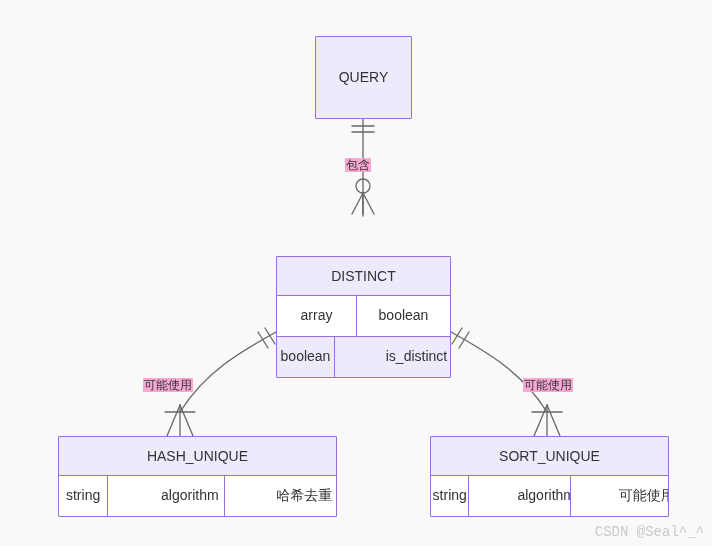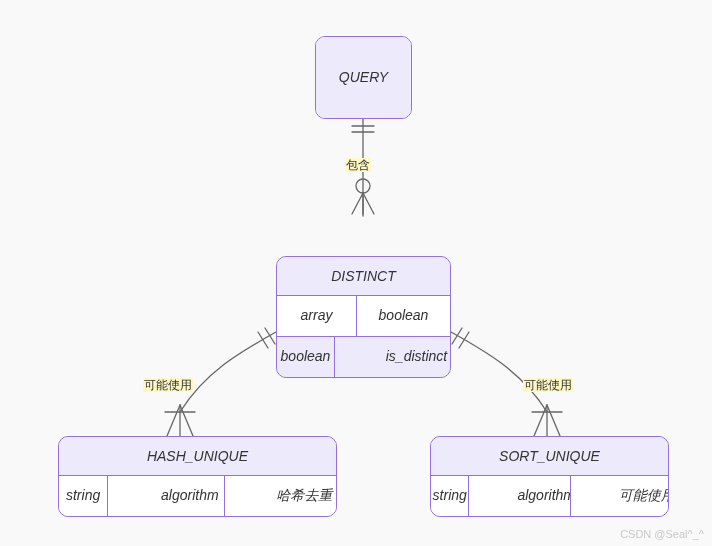--- a/index.html
+++ b/index.html
@@ -24,25 +24,24 @@
   svg.edges {
     position: absolute;
     left: 0; top: 0;
     width: 712px;
     height: 546px;
     pointer-events: none;
   }
   .entity {
     position: absolute;
     border: 1.4px solid #9370db;
-    border-radius: 10px;
+    border-radius: 1px;
     background: #bef264;
     box-sizing: border-box;
     overflow: hidden;
-    font-style: italic;
   }
   .entity-title {
     background: #eceafb;
     color: #333333;
     font-size: 14px;
     text-align: center;
     line-height: 38px;
     height: 39px;
     border-bottom: 1.4px solid #9370db;
     box-sizing: border-box;
@@ -70,32 +69,33 @@
     white-space: nowrap;
     overflow: hidden;
   }
   .attr-cell:last-child {
     border-right: none;
   }
   .edge-label {
     position: absolute;
     font-size: 12px;
     color: #333333;
-    background: #fef9c3;
+    background: #f9a8d4;
     padding: 0 1px;
     white-space: nowrap;
     line-height: 14px;
   }
   .watermark {
     position: absolute;
     right: 8px;
     bottom: 6px;
-    font-size: 11px;
+    font-size: 14px;
     color: #c9c9c9;
     white-space: nowrap;
+    font-family: Liberation Mono, monospace;
   }
   
   #entity-query    { left: 315px; top: 36px;  width: 97px;  height: 83px; }
   #entity-distinct { left: 276px; top: 216px; width: 175px; height: 122px; margin-top: 40px; }
   #entity-hash     { left: 58px;  top: 436px; width: 279px; height: 81px; }
   #entity-sort     { left: 430px; top: 436px; width: 239px; height: 81px; }
   #entity-query .entity-title {
     border-bottom: none;
     height: 100%;
     line-height: 81px;

